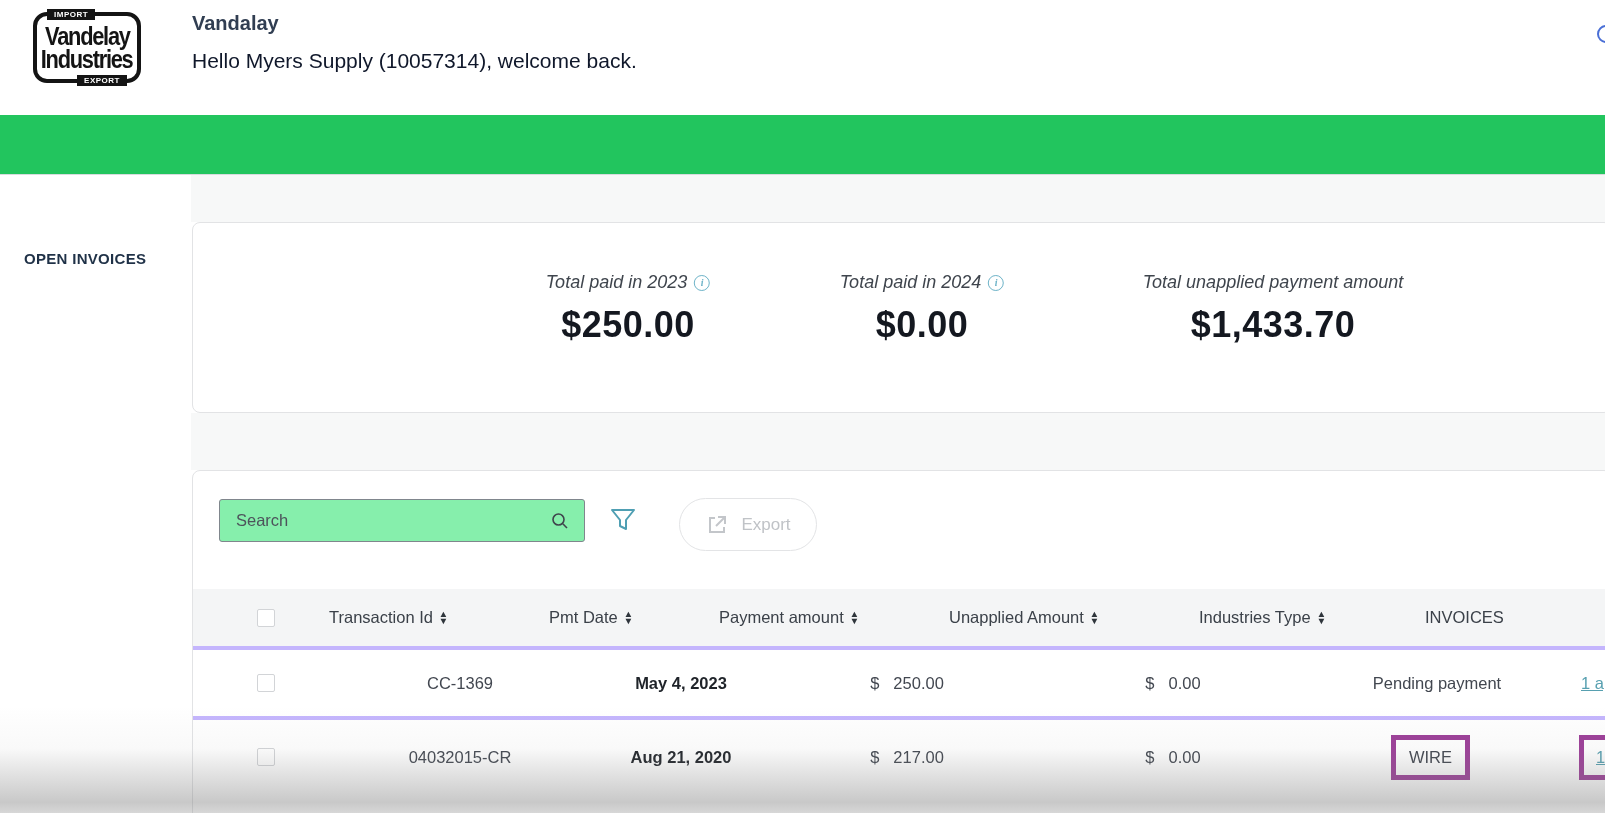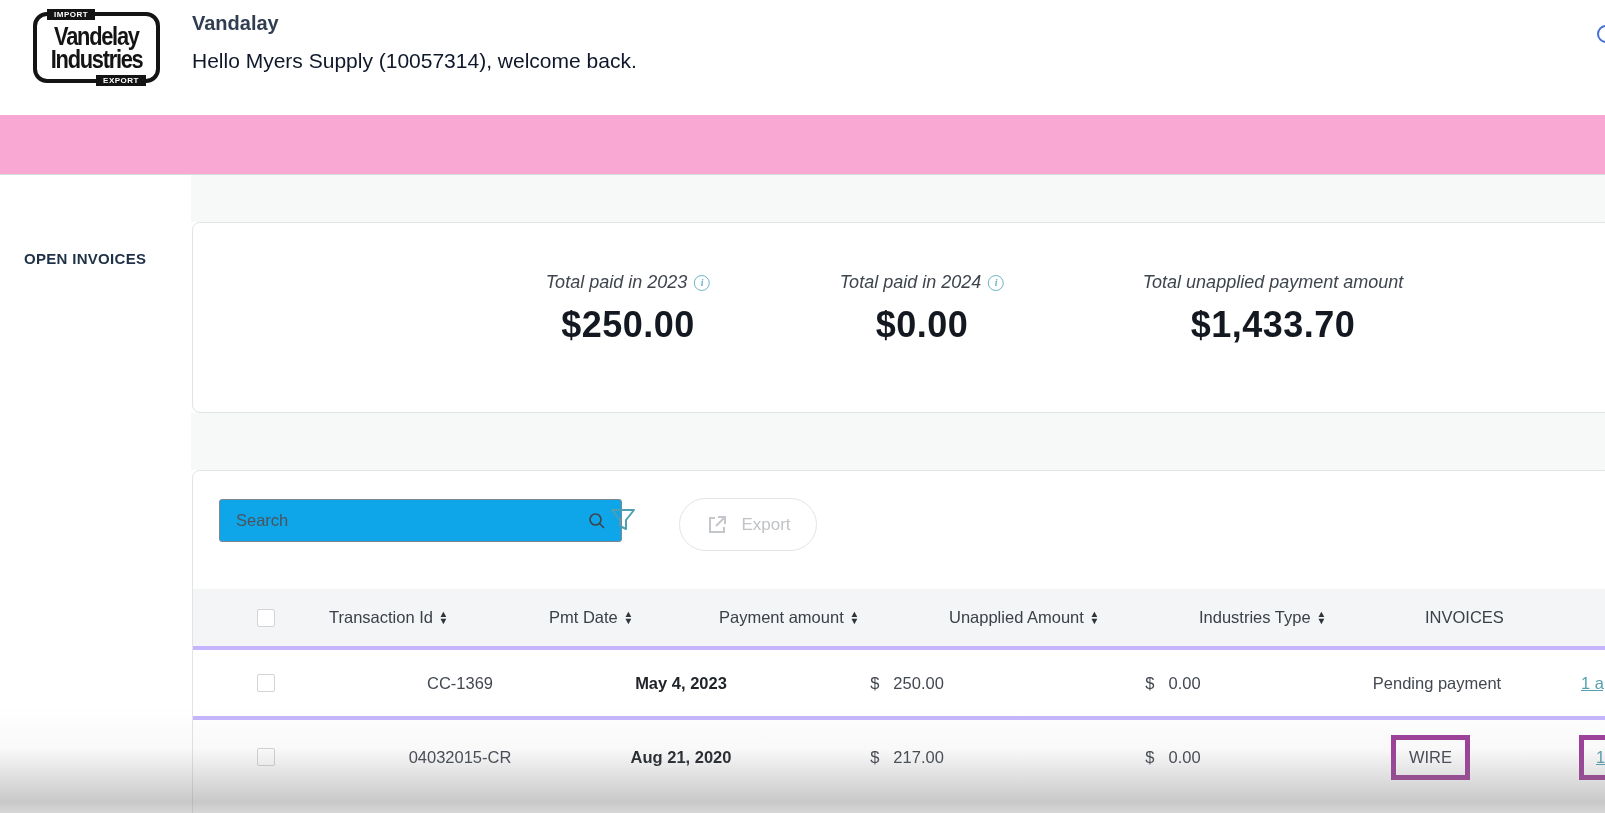--- a/index.html
+++ b/index.html
@@ -1,36 +1,36 @@
 <!DOCTYPE html>
 <html><head>
 <meta charset="utf-8">
 <style>
   html,body{margin:0;padding:0;background:#fff;}
   .page{position:relative;width:1605px;height:813px;overflow:hidden;background:#fff;
         font-family:"Liberation Sans",sans-serif;color:#3b4149;}
 
   
   .top-header{position:absolute;left:0;top:0;width:1605px;height:115px;background:#fff;}
-  .logo{position:absolute;left:33px;top:12px;width:127px;height:71px;border:4px solid #141414;
+  .logo{position:absolute;left:33px;top:12px;width:108px;height:71px;border:4px solid #141414;
         border-radius:14px;background:#fff;box-sizing:border-box;display:flex;flex-direction:column;
         align-items:center;justify-content:center;}
   .logo-line{font-weight:900;font-size:26px;line-height:23px;color:#141414;letter-spacing:-1.5px;
         transform:scaleX(.84);white-space:nowrap;}
   .logo-tag{position:absolute;background:#141414;color:#fff;font-size:8px;font-weight:700;
         letter-spacing:.5px;padding:1px 7px;line-height:9px;}
   .logo-tag.import{top:-7px;left:10px;}
   .logo-tag.export{bottom:-7px;right:10px;}
   .page-title{position:absolute;left:192px;top:12px;font-size:20px;font-weight:600;color:#313e52;}
   .page-subtitle{position:absolute;left:192px;top:49px;font-size:21px;font-weight:400;color:#0f172a;}
   .corner-fragment{position:absolute;left:1597px;top:25px;width:18px;height:18px;border-radius:50%;
         border:2px solid #4a6fd6;background:#fff;box-sizing:border-box;}
 
   
-  .tab-bar{position:absolute;left:0;top:115px;width:1605px;height:60px;background:#f9a8d4;
+  .tab-bar{position:absolute;left:0;top:115px;width:1605px;height:60px;background:#22c55e;
         border-bottom:1px solid #d8dbde;box-sizing:border-box;}
   .tab{position:absolute;top:135px;font-size:15px;font-weight:700;letter-spacing:.3px;color:#1f3147;
         white-space:nowrap;cursor:pointer;}
   .tab-underline{position:absolute;left:425px;top:167px;width:78px;height:6px;background:#68adbc;}
   .ann-tab-box{position:absolute;left:405px;top:122px;width:127px;height:51px;
         border:5px solid #9c3e98;box-sizing:border-box;}
 
   
   .strip{position:absolute;left:191px;width:1414px;background:#f7f8f8;}
   .strip.s1{top:175px;height:47px;}
@@ -42,22 +42,22 @@
 
   
   .stat{position:absolute;top:0;transform:translateX(-50%);text-align:center;white-space:nowrap;}
   .stat-label{font-size:18px;color:#3f454d;display:flex;align-items:center;justify-content:flex-end;gap:7px;font-style:italic;}
   .info-icon{display:inline-flex;width:16px;height:16px;border:1.5px solid #6db3c8;border-radius:50%;
         color:#6db3c8;font-size:10px;font-weight:700;align-items:center;justify-content:center;
         font-family:"Liberation Serif",serif;box-sizing:border-box;cursor:pointer;}
   .stat-value{margin-top:11px;font-size:36px;font-weight:600;color:#141820;letter-spacing:.5px;}
 
   
-  .search-box{position:absolute;left:26px;top:28px;width:403px;height:43px;border:1px solid #80868d;
-        border-radius:3px;box-sizing:border-box;display:flex;align-items:center;background:#0ea5e9;gap:7px;}
+  .search-box{position:absolute;left:26px;top:28px;width:366px;height:43px;border:1px solid #80868d;
+        border-radius:3px;box-sizing:border-box;display:flex;align-items:center;background:#86efac;gap:7px;}
   .search-input{flex:1;border:none;outline:none;font-size:16.5px;color:#2c3138;padding:0 8px 0 16px;
         font-family:"Liberation Sans",sans-serif;background:transparent;}
   .search-input::placeholder{color:#4d535b;opacity:1;}
   .search-glyph{margin-right:14px;display:flex;}
   .filter-icon{position:absolute;left:416px;top:35px;cursor:pointer;display:flex;}
   .export-btn{position:absolute;left:486px;top:27px;width:138px;height:53px;border:1.5px solid #e3e4e6;
         border-radius:27px;background:#fff;display:flex;align-items:center;justify-content:center;gap:12px;
         cursor:pointer;}
   .export-label{font-size:17px;color:#c0c3c7;}
 

